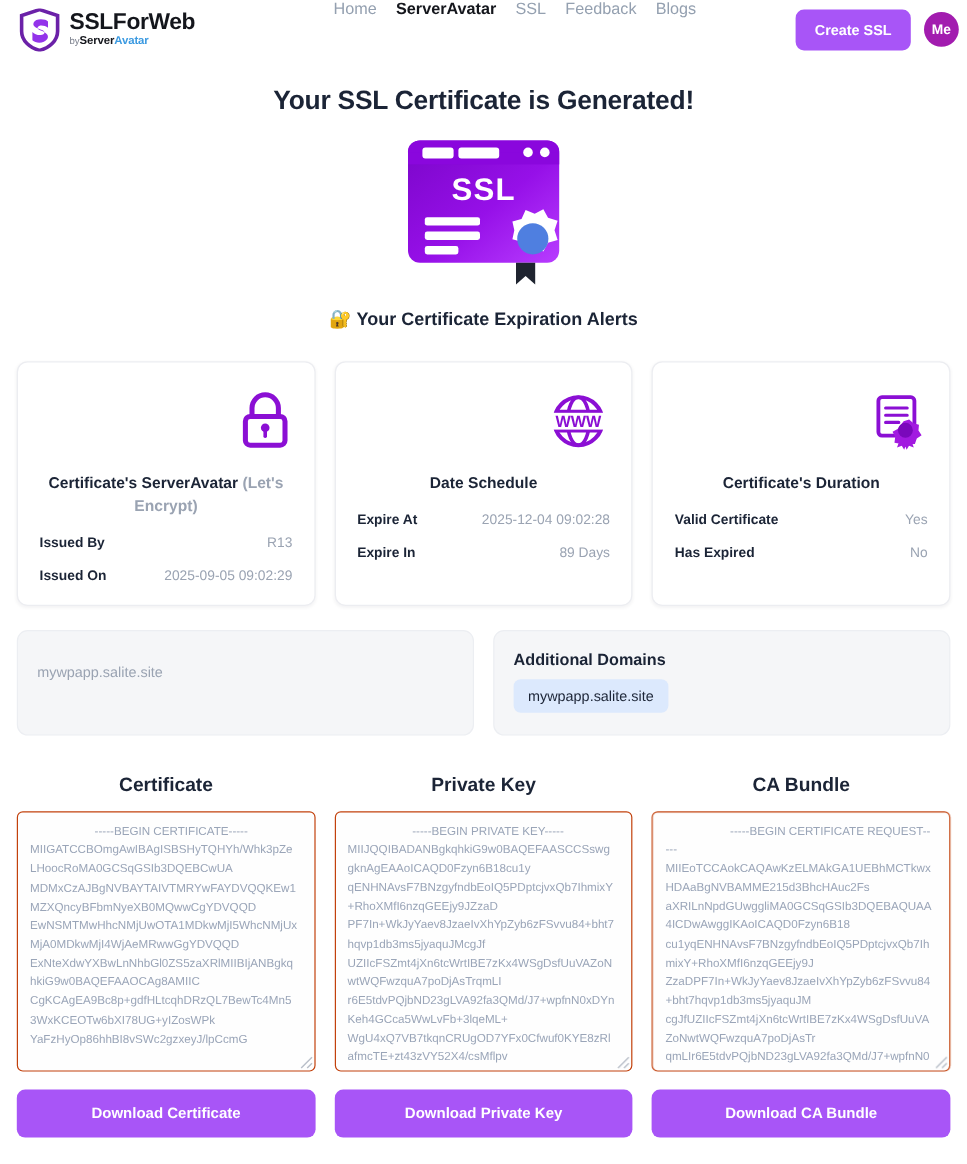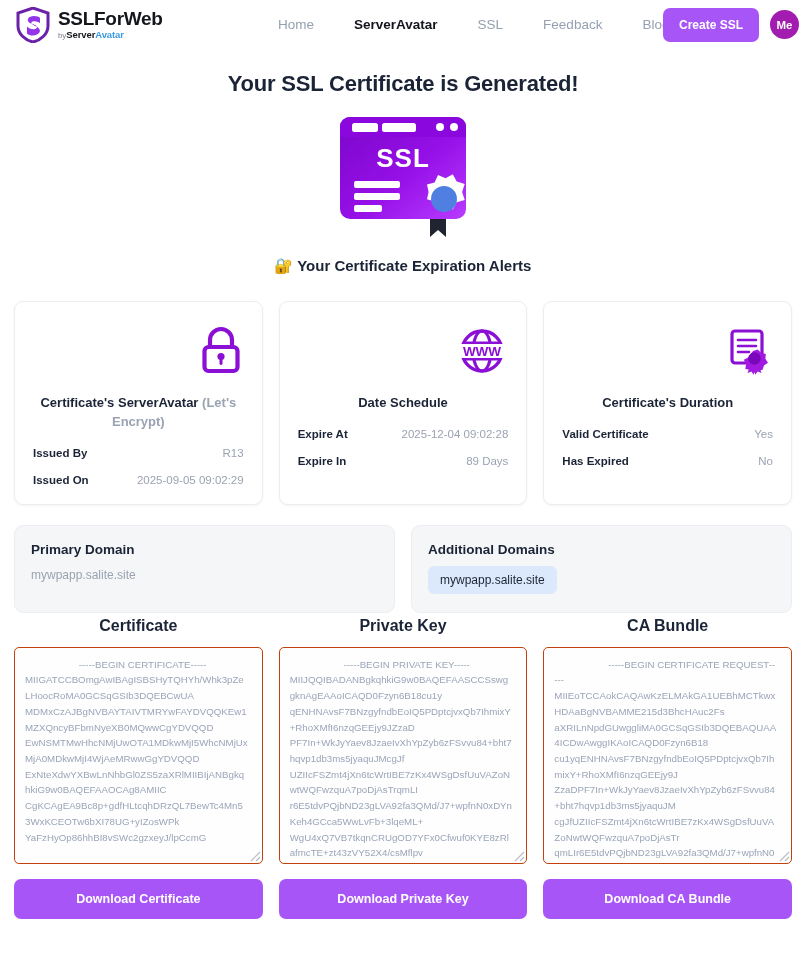--- a/index.html
+++ b/index.html
@@ -30,21 +30,21 @@
   }
   .brand-sub {
     font-size: 9.5px; font-weight: bold; display: block; margin-top: 2px;
     letter-spacing: -0.1px;
   }
   .brand-sub .by { color: #7a7f8c; font-weight: normal; font-size: 8px; }
   .brand-sub .srv { color: #14161c; }
   .brand-sub .avt { color: #3b9ae1; }
 
   .navlinks {
-    display: flex; align-items: center; gap: 40px;
+    display: flex; gap: 16px;
     position: absolute; left: 278px; top: 0; height: 49px;
   }
   .navlink {
     font-size: 13.5px; color: #94a0b0; text-decoration: none; white-space: nowrap;
   }
   .navlink.active { color: #14161c; font-weight: bold; }
 
   .nav-right {
     position: absolute; right: 7px; top: 0; height: 49px;
     display: flex; align-items: center; gap: 11px;
@@ -129,21 +129,21 @@
   .domain-title { font-size: 13.5px; font-weight: bold; color: #1b2436; }
   .domain-value { font-size: 12px; color: #9aa3b2; margin-top: 11px; }
   .chip {
     display: inline-block; margin-top: 9px;
     background: #dce9fd; color: #1b2436;
     font-size: 12px;
     padding: 7px 12px; border-radius: 6px;
   }
 
   
-  .pem-row { display: flex; gap: 16px; margin-top: 4px; }
+  .pem-row { display: flex; gap: 16px; margin-top: 33px; }
   .pem-col { flex: 1 1 0; min-width: 0; }
   .pem-title {
     text-align: center; font-size: 16px; font-weight: bold;
     color: #1b2436; margin-bottom: 12px;
   }
   .pem-box {
     position: relative;
     height: 217px;
     border: 1px solid #c2410c;
     border-radius: 5px;
@@ -322,21 +322,20 @@
       </div>
       <div class="kv">
         <span class="k">Has Expired</span>
         <span class="v">No</span>
       </div>
     </div>
   </div>
 
   <div class="domain-row">
     <div class="domain-card">
-      <div class="domain-title">Primary Domain</div>
       <div class="domain-value">mywpapp.salite.site</div>
     </div>
     <div class="domain-card">
       <div class="domain-title">Additional Domains</div>
       <span class="chip">mywpapp.salite.site</span>
     </div>
   </div>
 
   <div class="pem-row">
 

